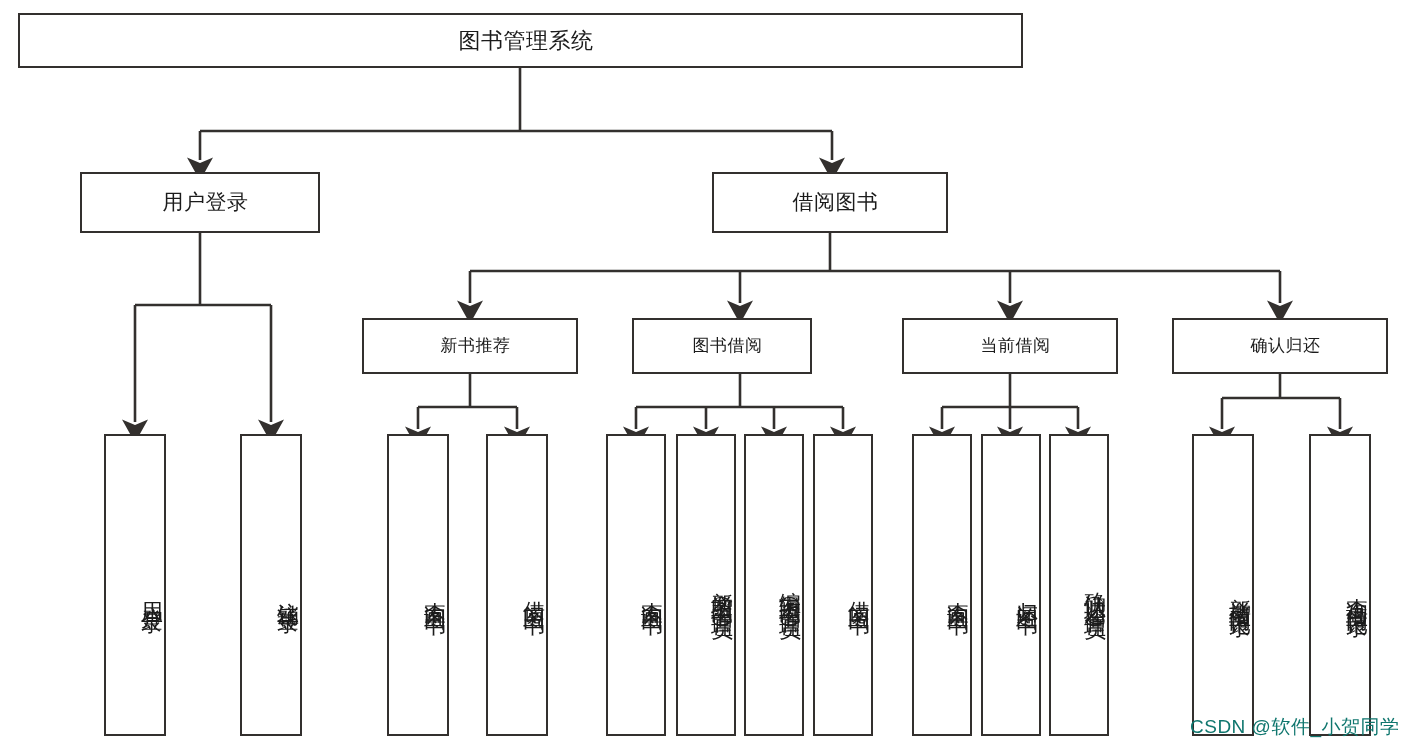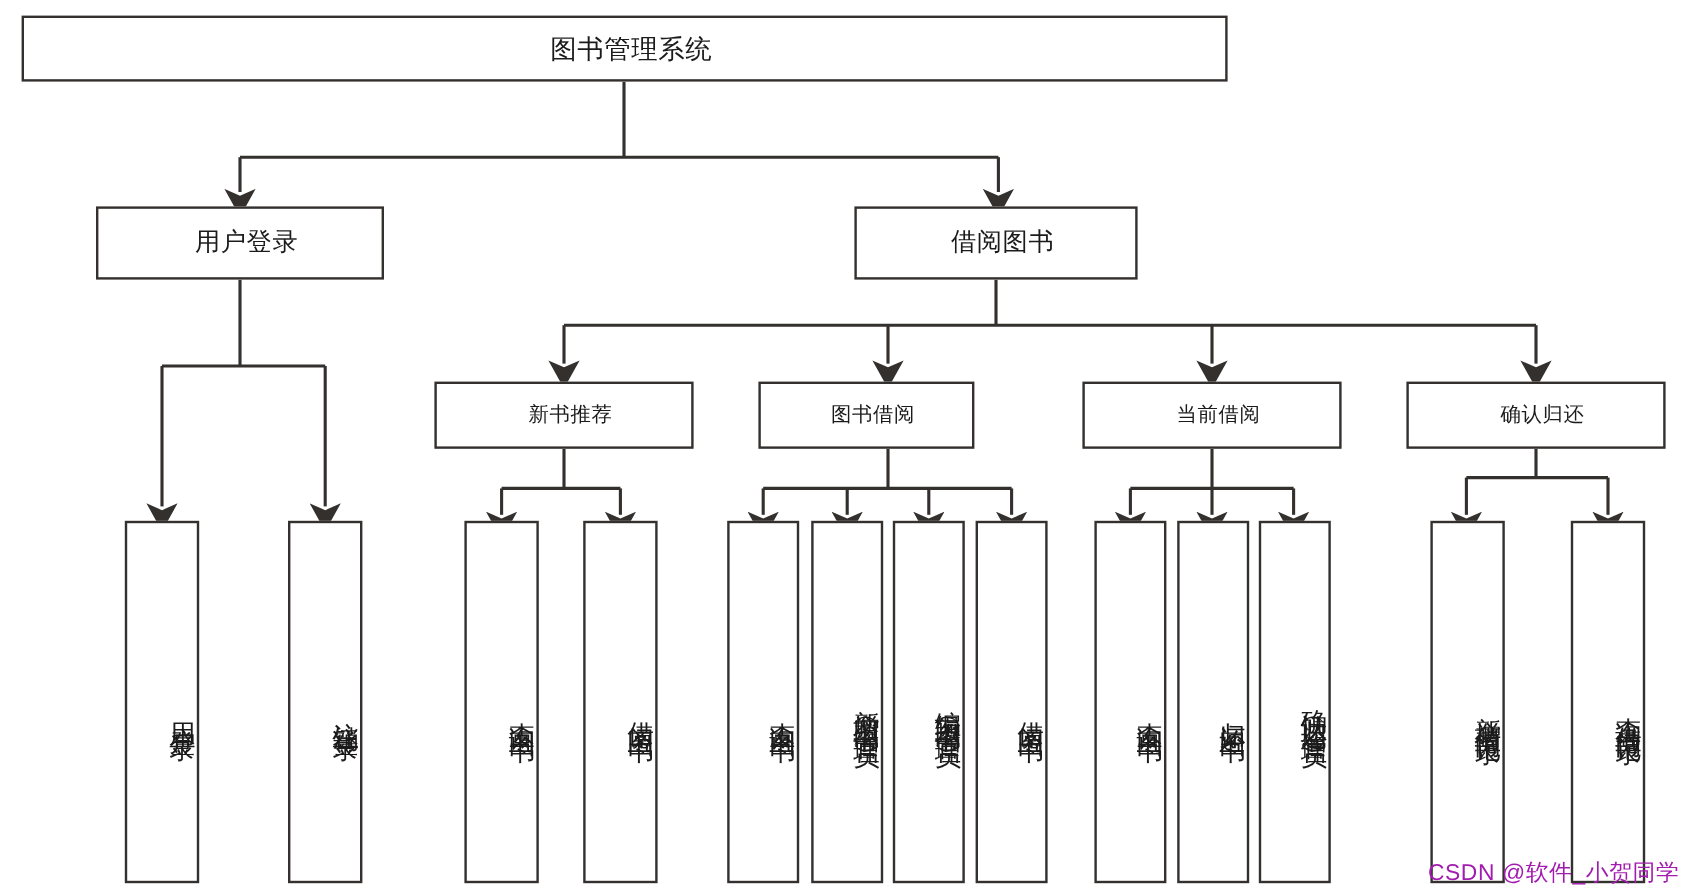--- a/index.html
+++ b/index.html
@@ -53,21 +53,21 @@
     font-size: 22px;
     letter-spacing: 4px;
     line-height: 1.05;
   }
   .node .lbl {
     display: block;
     white-space: pre-line;
   }
   .watermark {
     position: absolute;
-    color: #a21caf;
+    color: #0f766e;
     font-size: 19px;
     letter-spacing: 0.5px;
     white-space: nowrap;
     user-select: none;
   }
 </style>
 </head>
 <body>
 
 <div id="canvas">

